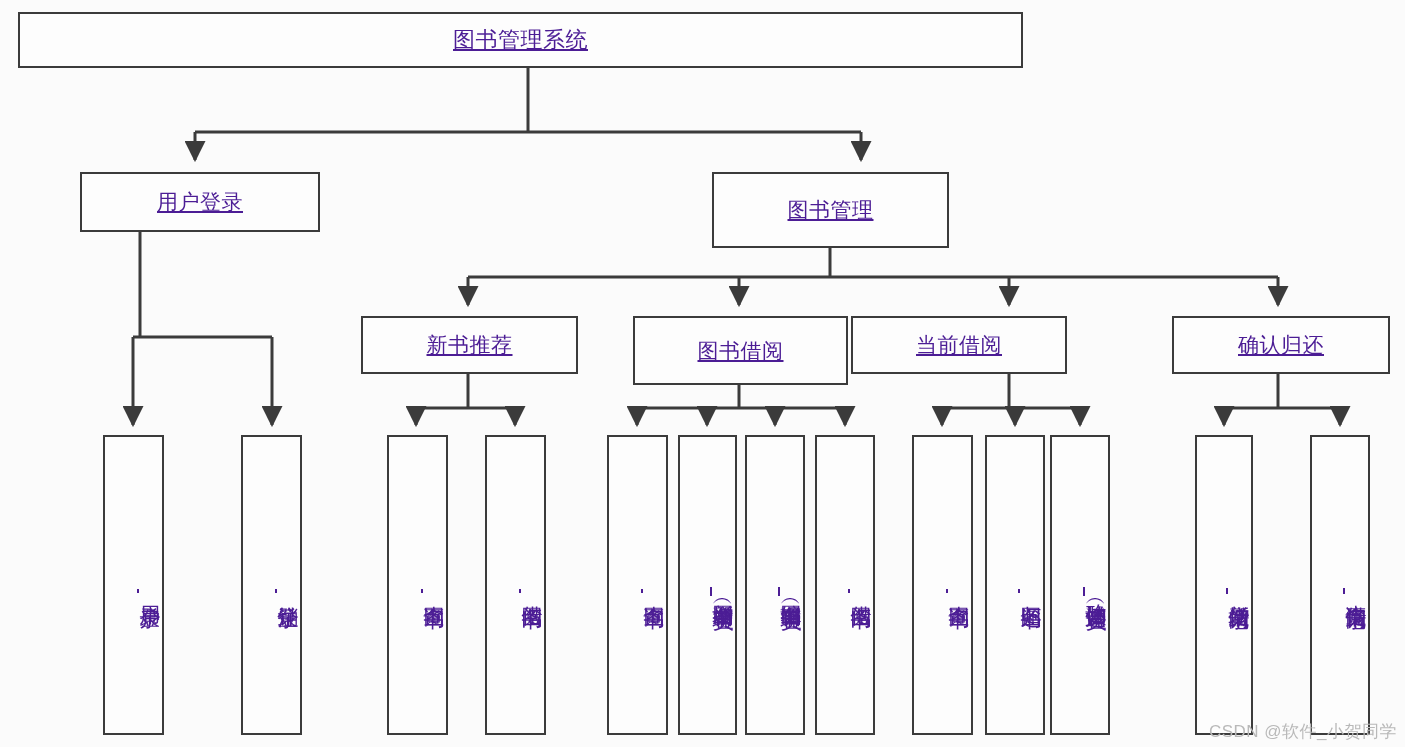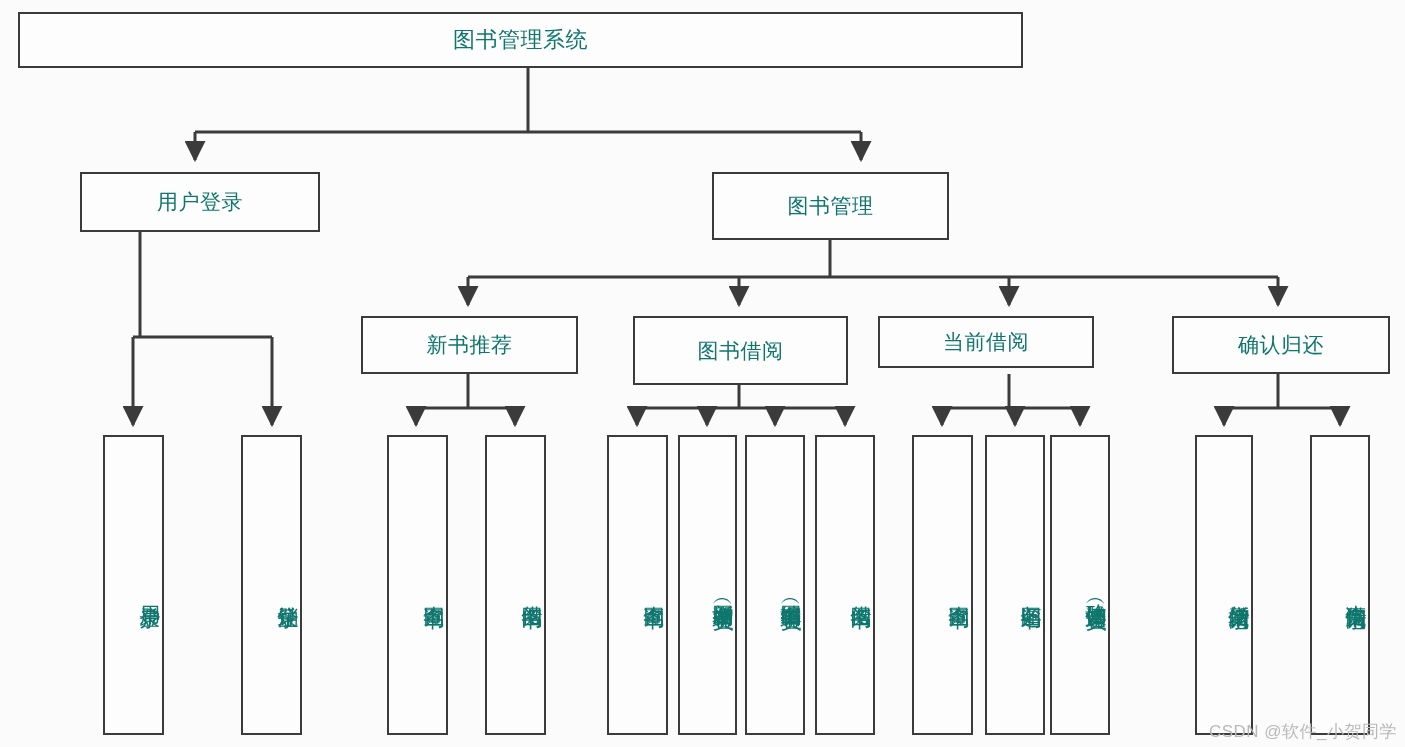--- a/index.html
+++ b/index.html
@@ -26,21 +26,22 @@
     pointer-events: none;
   }
   .node {
     position: absolute;
     box-sizing: border-box;
     border: 2px solid #3b3b3b;
     background: #fdfdfd;
     display: flex;
     align-items: center;
     justify-content: center;
-    color: #0f766e;
+    color: #4c1d95;
+    text-decoration: underline;
   }
   .node.h {
     font-size: 21px;
     letter-spacing: 0.5px;
     line-height: 1.1;
   }
   .node.root {
     font-size: 22px;
   }
   .node.v {
@@ -120,25 +121,25 @@
       <path d="M 1278 374 L 1278 408"></path>
       <path d="M 1224 408 L 1340 408"></path>
       <path d="M 1224 408 L 1224 425" marker-end="url(#arrow)"></path>
       <path d="M 1340 408 L 1340 425" marker-end="url(#arrow)"></path>
     </g>
   </svg>
 
   <div class="node h root" style="left:18px; top:12px; width:1005px; height:56px;">图书管理系统</div>
 
   <div class="node h" style="left:80px; top:172px; width:240px; height:60px;">用户登录</div>
-  <div class="node h" style="left:712px; top:172px; width:237px; height:68px;">图书管理</div>
+  <div class="node h" style="left:712px; top:172px; width:237px; height:76px;">图书管理</div>
 
   <div class="node h" style="left:361px; top:316px; width:217px; height:58px;text-align:center;">新书推荐</div>
   <div class="node h" style="left:633px; top:316px; width:215px; height:69px;">图书借阅</div>
-  <div class="node h" style="left:878px; top:316px; width:216px; height:52px;">当前借阅</div>
+  <div class="node h" style="left:851px; top:316px; width:216px; height:58px;">当前借阅</div>
   <div class="node h" style="left:1172px; top:316px; width:218px; height:58px;">确认归还</div>
 
   <div class="node v" style="left:103px; top:435px; width:61px; height:300px;">
     <span class="vtext">用户登录</span>
   </div>
   <div class="node v" style="left:241px; top:435px; width:61px; height:300px;">
     <span class="vtext">注销登录</span>
   </div>
 
   <div class="node v" style="left:387px; top:435px; width:61px; height:300px;">

